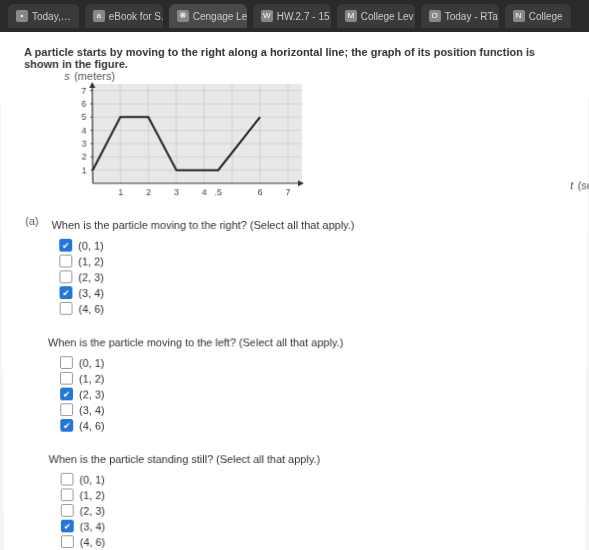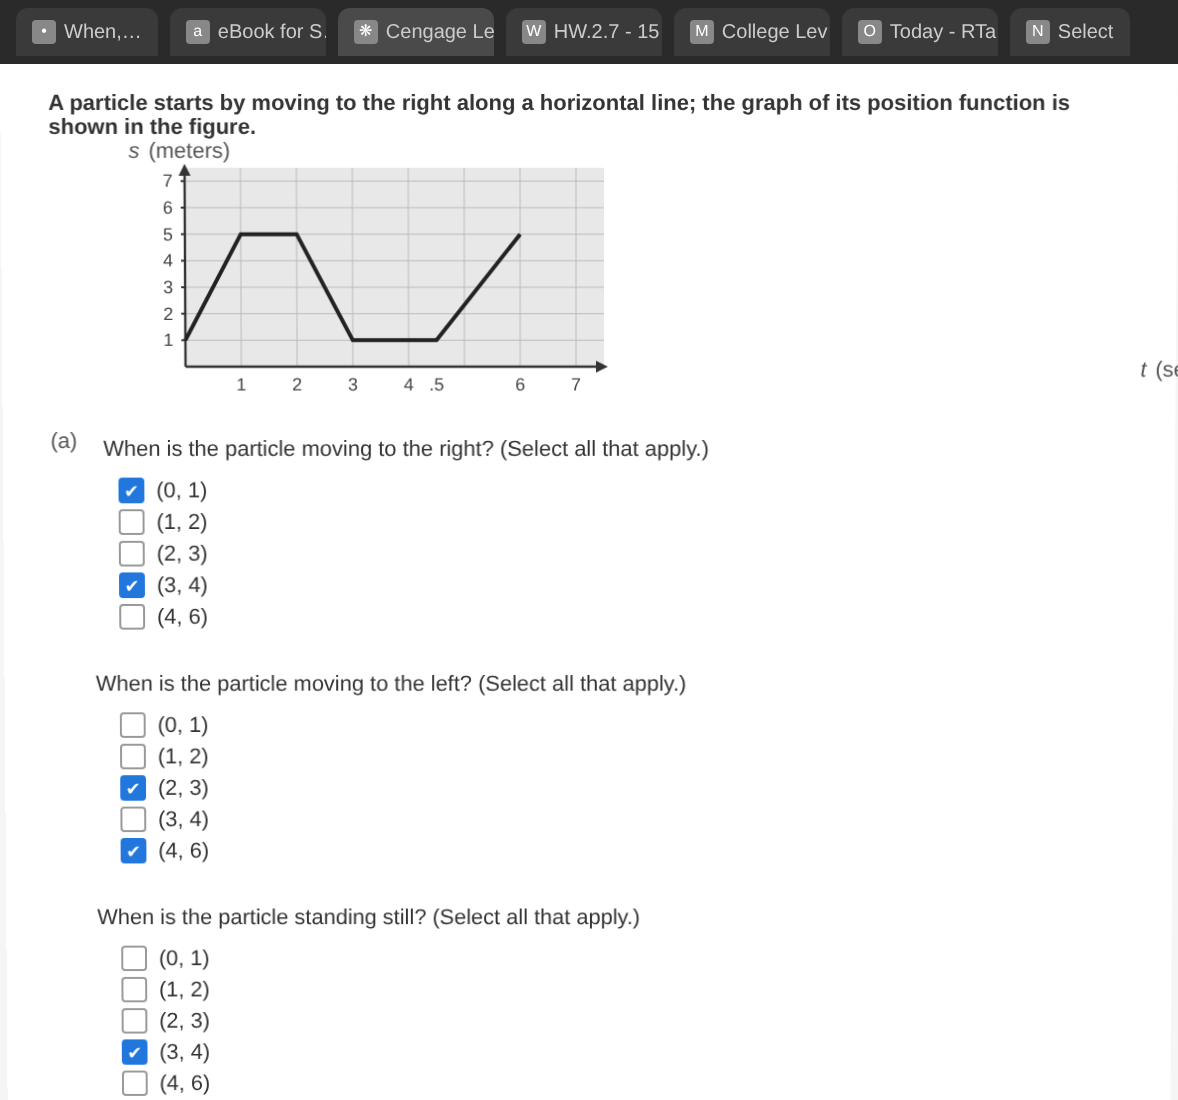--- a/index.html
+++ b/index.html
@@ -115,21 +115,21 @@
     .subq-indent { padding-left: 22px; display: inline-block; }
   </style>
 </head>
 <body>
 
 <div class="browser-bar">
 
   <div id="tabs-container" style="display:flex; gap:6px;">
       <div class="tab">
         <span class="tab-icon">•</span>
-        <span>When,…</span>
+        <span>Today,…</span>
       </div>
       <div class="tab">
         <span class="tab-icon">a</span>
         <span>eBook for S…</span>
       </div>
       <div class="tab active">
         <span class="tab-icon">❋</span>
         <span>Cengage Le…</span>
       </div>
       <div class="tab">
@@ -139,21 +139,21 @@
       <div class="tab">
         <span class="tab-icon">M</span>
         <span>College Lev…</span>
       </div>
       <div class="tab">
         <span class="tab-icon">O</span>
         <span>Today - RTa…</span>
       </div>
       <div class="tab">
         <span class="tab-icon">N</span>
-        <span>Select</span>
+        <span>College</span>
       </div>
     </div>
 </div>
 
 <div class="content">
 
   <div class="problem-text">A particle starts by moving to the right along a horizontal line; the graph of its position function is shown in the figure.</div>
 
   <div class="chart-wrap">
     <div class="y-label">

